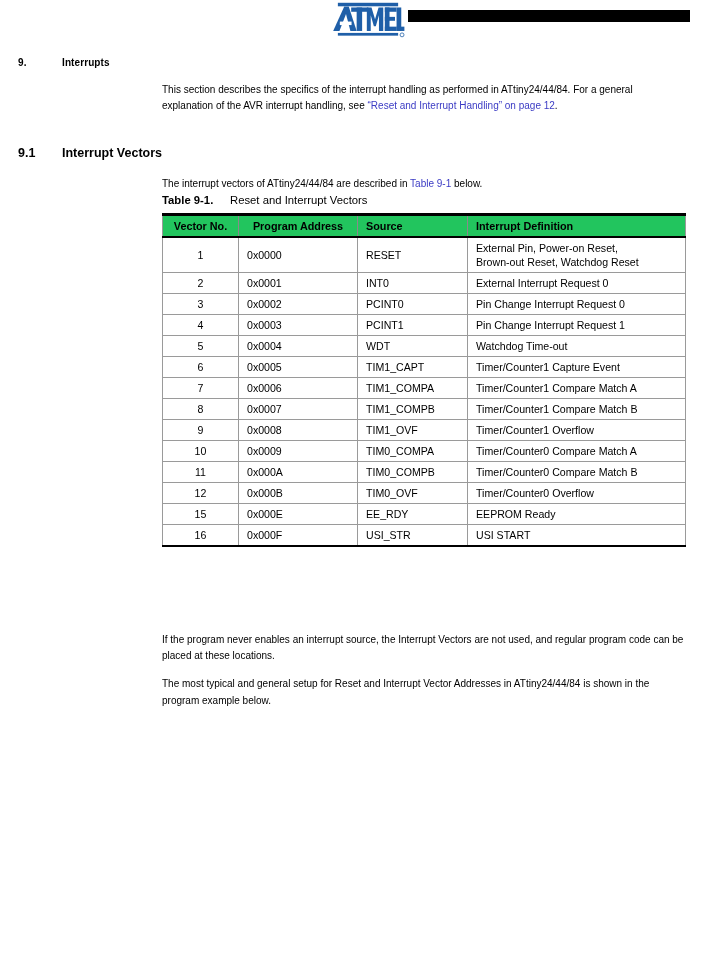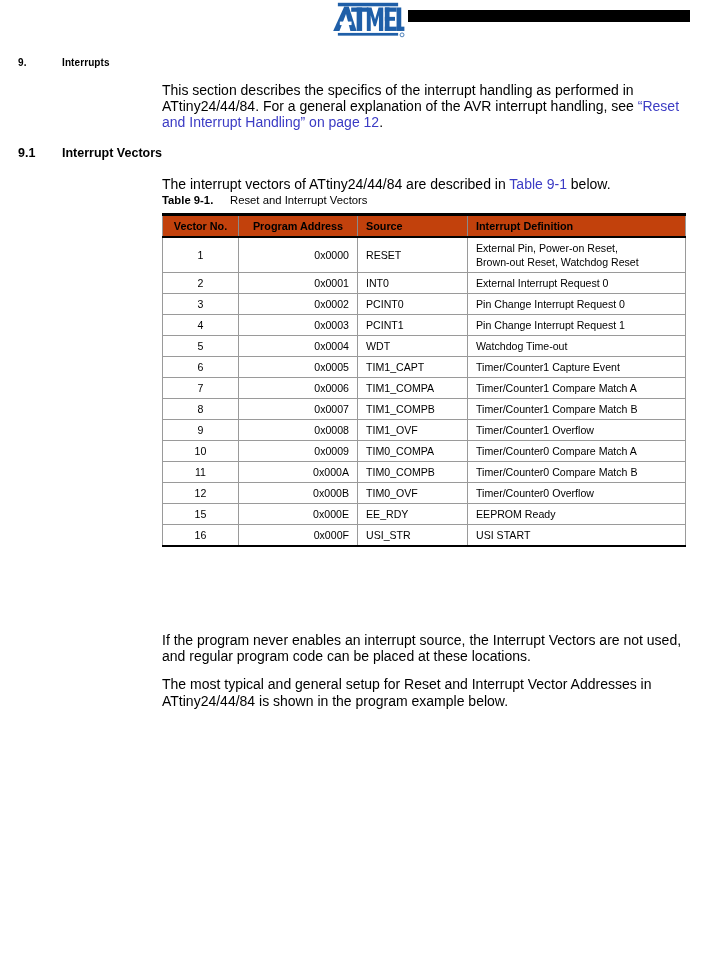--- a/index.html
+++ b/index.html
@@ -61,21 +61,21 @@
   .sec-h2 .num { display: inline-block; width: 44px; }
 
   
   .body-col {
     position: absolute;
     left: 162px;
     width: 524px;
   }
   p.para {
     margin: 0 0 12px 0;
-    font-size: 14px;
+    font-size: 10px;
     line-height: 16.2px;
     text-align: left;
   }
   a.xref {
     color: #3b3bc4;
     text-decoration: none;
   }
 
   .intro { top: 82px; }
   .vec-intro { top: 176px; }
@@ -112,38 +112,38 @@
   table.vec col.c4 { width: 218px; }
 
   table.vec thead th {
     font-weight: bold;
     font-size: 10.8px;
     text-align: left;
     padding: 4px 8px 4px 8px;
     border-top: 3px solid #000000;
     border-bottom: 2.5px solid #000000;
     border-left: 1px solid #8a8a8a;
-    background: #c2410c;
+    background: #22c55e;
     white-space: nowrap;
   }
   table.vec thead th:first-child { border-left: 1px solid #8a8a8a; }
   table.vec thead th.ctr { text-align: center; }
 
   table.vec tbody td {
     padding: 3px 8px 3px 8px;
     border-bottom: 1px solid #9a9a9a;
     border-left: 1px solid #9a9a9a;
     vertical-align: middle;
     line-height: 14px;
   }
   table.vec tbody tr:last-child td {
     border-bottom: 2.5px solid #000000;
   }
   table.vec tbody td.num { text-align: center; }
-  table.vec tbody td.addr { text-align: right; margin-left: 18px; }
+  table.vec tbody td.addr { text-align: left; margin-left: 18px; }
 
   table.vec thead th:first-child,
   table.vec tbody td:first-child { border-left: 1px solid #9a9a9a; }
   table.vec thead th:last-child,
   table.vec tbody td:last-child { border-right: 1px solid #9a9a9a; }
 
   .def-line { display: block; }
 
   
   .tail { position: absolute; left: 162px; top: 632px; width: 524px; }

